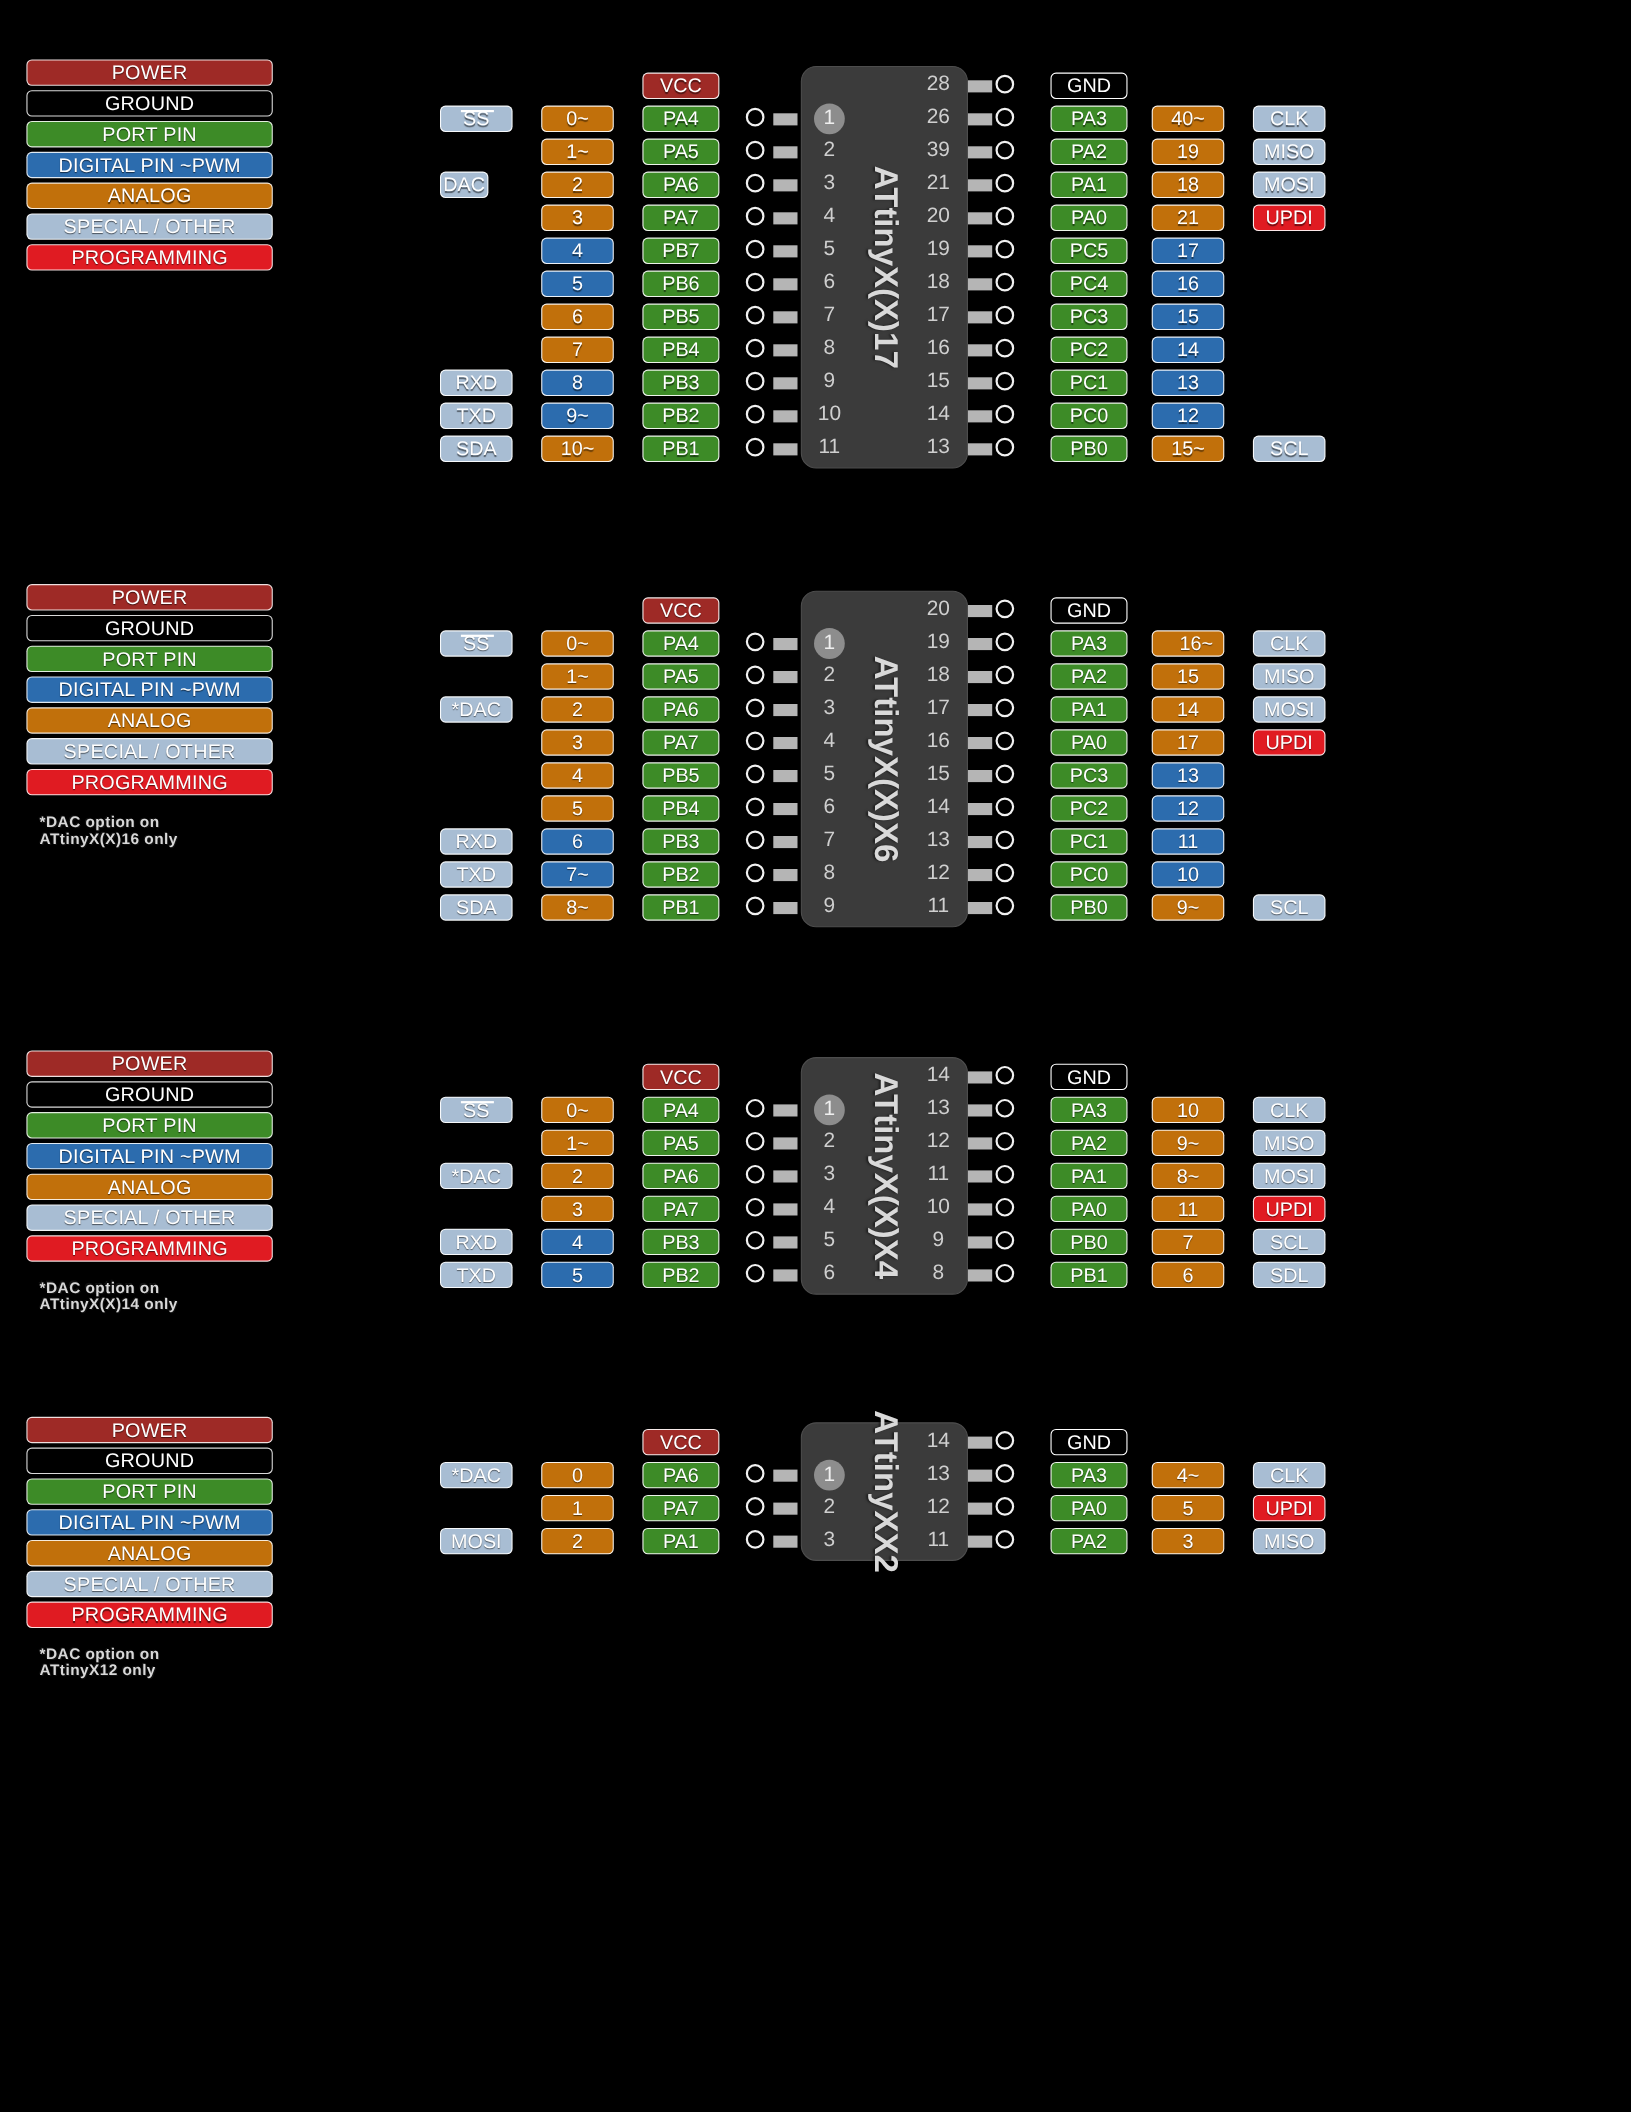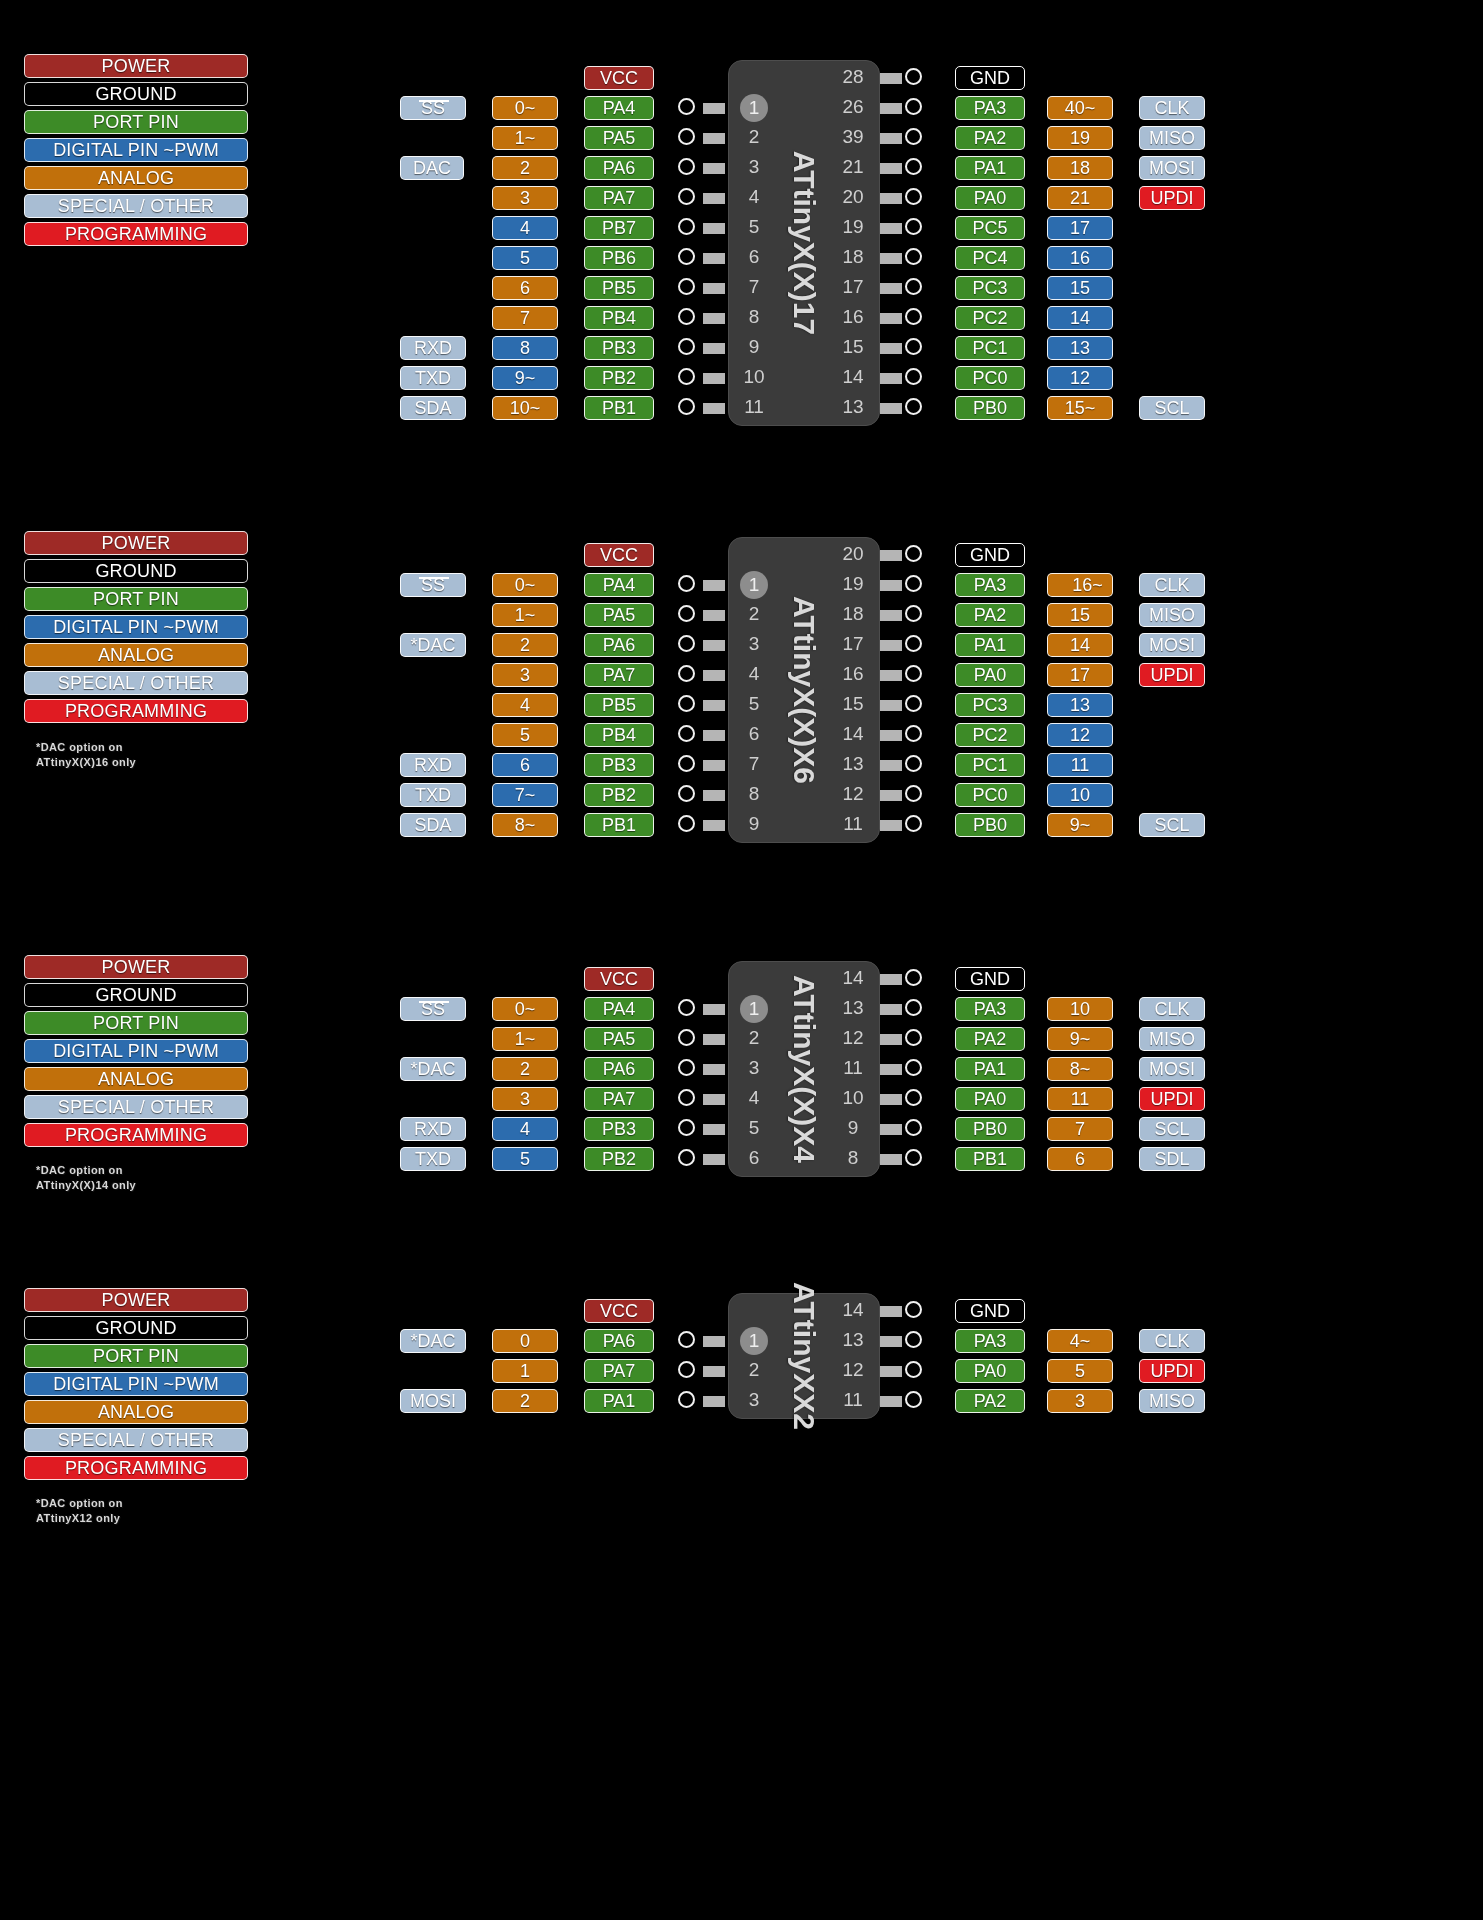--- a/index.html
+++ b/index.html
@@ -20,21 +20,21 @@
     border-radius: 5px;
     display: flex; align-items: center; justify-content: center;
     color: #fff; font-size: 18px; letter-spacing: .2px;
     border: 1px solid rgba(255,255,255,.85);
     text-shadow: 0 1px 1px rgba(0,0,0,.6);
     white-space: nowrap;
   }
 
   .footnote {
     position: absolute; left: 36px;
-    color: #d8d8d8; font-size: 11px; line-height: 15px;
+    color: #d8d8d8; font-size: 14px; line-height: 15px;
     font-weight: bold;
     text-shadow: 1px 1px 0 #111, -1px -1px 0 #111;
     letter-spacing: .4px;
     white-space: pre-line;
   }
 
   .pill {
     height: 24px;
     border-radius: 5px;
     display: flex; align-items: center; justify-content: center;
@@ -137,21 +137,21 @@
     <div class="pill" style="background: rgb(193, 112, 11); position: absolute; left: 492px; top: 96px; width: 66px;">0~</div>
     <div class="pill" style="background: rgb(61, 139, 39); position: absolute; left: 584px; top: 96px; width: 70px;">PA4</div>
     <div class="solder" style="left: 678px; top: 98px;"></div>
     <div class="leg" style="left: 703px; top: 103px;"></div>
     <div class="pin1dot" style="left: 740px; top: 94px;">1</div>
     <div class="pill" style="background: rgb(193, 112, 11); position: absolute; left: 492px; top: 126px; width: 66px;">1~</div>
     <div class="pill" style="background: rgb(61, 139, 39); position: absolute; left: 584px; top: 126px; width: 70px;">PA5</div>
     <div class="solder" style="left: 678px; top: 128px;"></div>
     <div class="leg" style="left: 703px; top: 133px;"></div>
     <div class="pinnum" style="left: 737px; top: 126px;">2</div>
-    <div class="pill" style="background: rgb(168, 189, 211); position: absolute; left: 400px; top: 156px; width: 64px;">DAC</div>
+    <div class="pill" style="background: rgb(168, 189, 211); position: absolute; left: 400px; top: 156px; width: 44px;">DAC</div>
     <div class="pill" style="background: rgb(193, 112, 11); position: absolute; left: 492px; top: 156px; width: 66px;">2</div>
     <div class="pill" style="background: rgb(61, 139, 39); position: absolute; left: 584px; top: 156px; width: 70px;">PA6</div>
     <div class="solder" style="left: 678px; top: 158px;"></div>
     <div class="leg" style="left: 703px; top: 163px;"></div>
     <div class="pinnum" style="left: 737px; top: 156px;">3</div>
     <div class="pill" style="background: rgb(193, 112, 11); position: absolute; left: 492px; top: 186px; width: 66px;">3</div>
     <div class="pill" style="background: rgb(61, 139, 39); position: absolute; left: 584px; top: 186px; width: 70px;">PA7</div>
     <div class="solder" style="left: 678px; top: 188px;"></div>
     <div class="leg" style="left: 703px; top: 193px;"></div>
     <div class="pinnum" style="left: 737px; top: 186px;">4</div>

